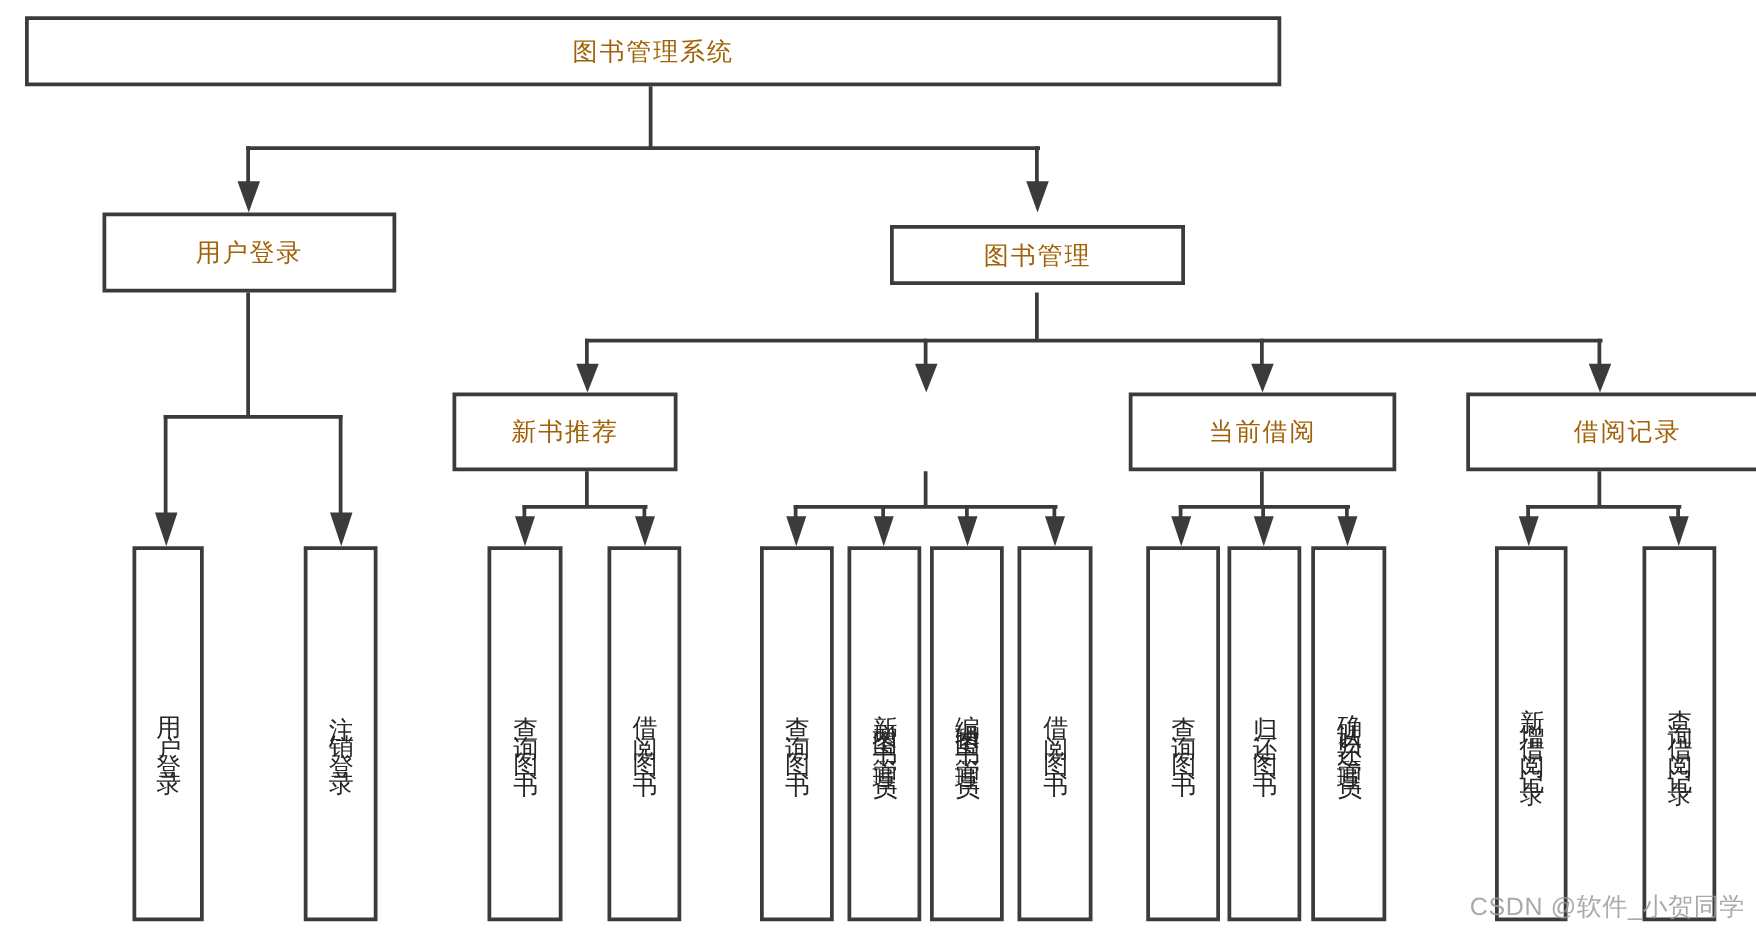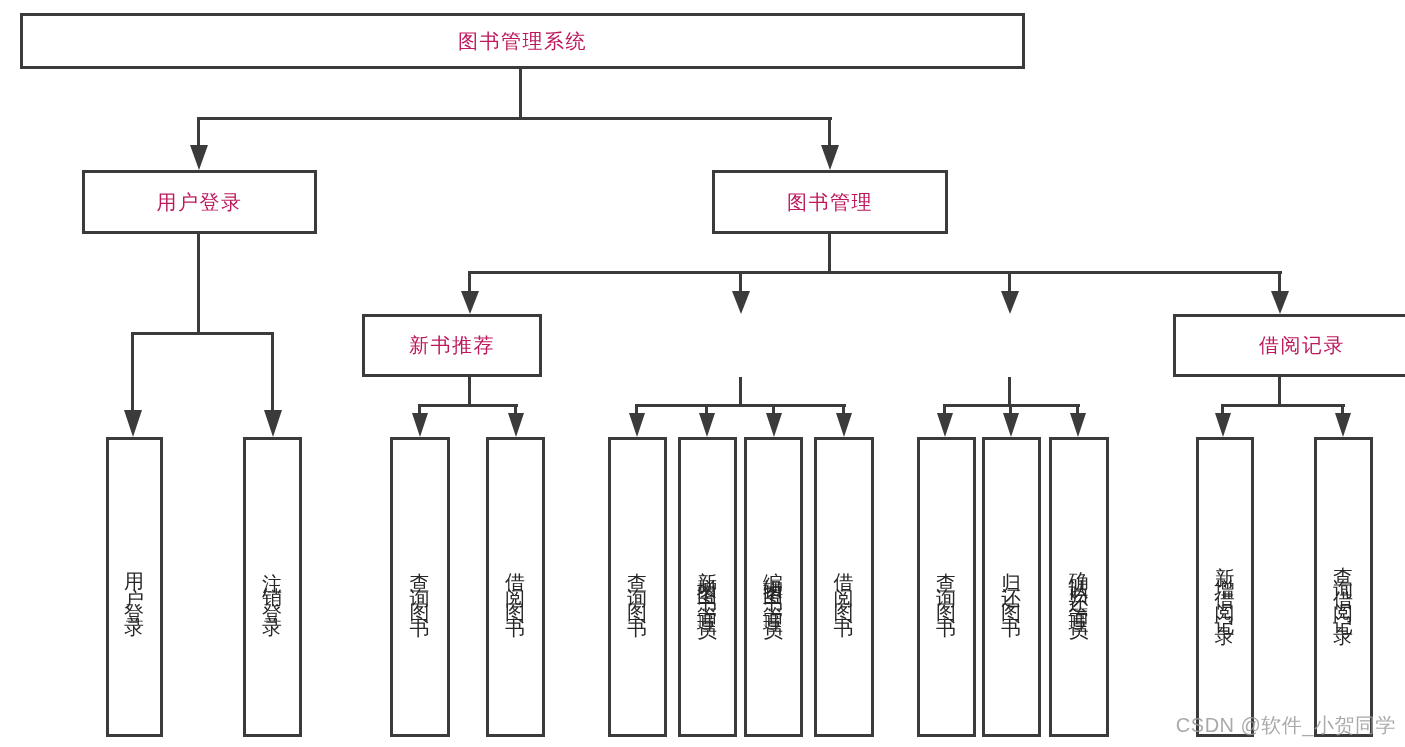--- a/index.html
+++ b/index.html
@@ -9,21 +9,21 @@
   }
   .node{
     position:absolute;box-sizing:border-box;border:3px solid #3b3b3b;background:#fff;
     display:flex;align-items:center;justify-content:center;
   }
   .leaf{
     position:absolute;top:437px;height:300px;box-sizing:border-box;
     border:3px solid #3b3b3b;background:#fff;
     display:flex;align-items:center;justify-content:center;
   }
-  .hlabel{font-size:20px;color:#be185d;letter-spacing:1.5px;white-space:nowrap;}
+  .hlabel{font-size:20px;color:#a16207;letter-spacing:1.5px;white-space:nowrap;}
   .vtext{
     writing-mode:vertical-rl;text-orientation:mixed;
     font-size:20px;color:#262626;line-height:1;white-space:nowrap;
   }
   .v4{letter-spacing:15px;}
   .v6{letter-spacing:12px;}
   .v9{letter-spacing:7px;}
   .vline{position:absolute;width:3px;background:#3b3b3b;}
   .hline{position:absolute;height:3px;background:#3b3b3b;}
   .ah{position:absolute;width:0;height:0;border-left:9px solid transparent;border-right:9px solid transparent;border-top:25px solid #3b3b3b;}
@@ -46,21 +46,21 @@
   <div class="hline" style="left:197px;top:117px;width:635px"></div>
 
   <div class="vline" style="left:197px;top:117px;height:31px"></div>
   <div class="ah" style="left:190px;top:145px"></div>
   <div class="vline" style="left:828px;top:117px;height:31px"></div>
   <div class="ah" style="left:821px;top:145px"></div>
 
   <div class="node" style="left:82px;top:170px;width:235px;height:64px">
     <span class="hlabel">用户登录</span>
   </div>
-  <div class="node" style="left:712px;top:170px;width:236px;height:64px">
+  <div class="node" style="left:712px;top:180px;width:236px;height:48px">
     <span class="hlabel">图书管理</span>
   </div>
 
   <div class="vline" style="left:197px;top:234px;height:100px"></div>
   <div class="hline" style="left:131px;top:332px;width:143px"></div>
   <div class="vline" style="left:131px;top:332px;height:80px"></div>
   <div class="ah" style="left:124px;top:410px;border-top-width:27px"></div>
   <div class="vline" style="left:271px;top:332px;height:80px"></div>
   <div class="ah" style="left:264px;top:410px;border-top-width:27px"></div>
 
@@ -71,20 +71,23 @@
   <div class="ah" style="left:461px;top:291px;border-top-width:23px"></div>
   <div class="vline" style="left:739px;top:271px;height:23px"></div>
   <div class="ah" style="left:732px;top:291px;border-top-width:23px"></div>
   <div class="vline" style="left:1008px;top:271px;height:23px"></div>
   <div class="ah" style="left:1001px;top:291px;border-top-width:23px"></div>
   <div class="vline" style="left:1278px;top:271px;height:23px"></div>
   <div class="ah" style="left:1271px;top:291px;border-top-width:23px"></div>
 
   <div class="node" style="left:362px;top:314px;width:180px;height:63px">
     <span class="hlabel">新书推荐</span>
+  </div>
+  <div class="node" style="left:903px;top:314px;width:214px;height:63px">
+    <span class="hlabel">当前借阅</span>
   </div>
   <div class="node" style="left:1173px;top:314px;width:258px;height:63px">
     <span class="hlabel">借阅记录</span>
   </div>
 
   <div class="vline" style="left:468px;top:377px;height:29px"></div>
   <div class="hline" style="left:418px;top:404px;width:100px"></div>
   <div class="vline" style="left:739px;top:377px;height:29px"></div>
   <div class="hline" style="left:635px;top:404px;width:211px"></div>
   <div class="vline" style="left:1008px;top:377px;height:29px"></div>

